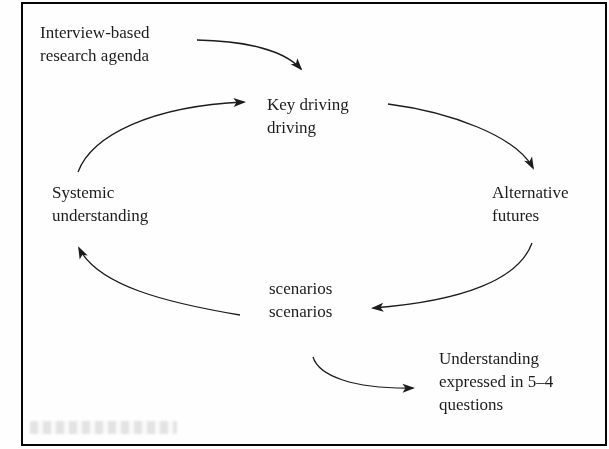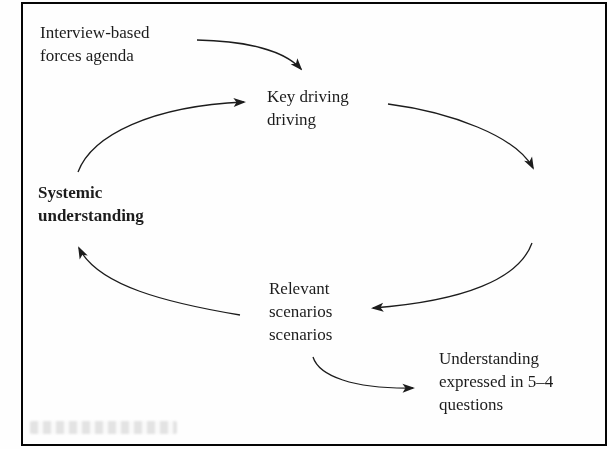--- a/index.html
+++ b/index.html
@@ -38,23 +38,23 @@
     stroke-width: 1.3px;
   }
   .node {
     position: absolute;
     font-size: 17px;
     line-height: 23px;
     white-space: nowrap;
   }
   .node span { display: block; }
   .node-interview     { left: 40px;  top: 21px;  }
-  .node-key           { left: 267px; top: 85px;  }
+  .node-key           { left: 267px; top: 93px;  }
   .node-alternative   { left: 492px; top: 181px; }
-  .node-systemic      { left: 38px;  top: 181px; font-weight: bold; }
+  .node-systemic      { left: 52px;  top: 181px; }
   .node-relevant      { left: 269px; top: 277px; }
   .node-understanding { left: 439px; top: 347px; }
   .ghost-artifact {
     position: absolute;
     left: 30px;
     top: 421px;
     width: 147px;
     height: 13px;
     background: repeating-linear-gradient(
       90deg,
@@ -81,38 +81,39 @@
     <path class="edge" d="M 197,40 C 245,41 284,50 301,69" marker-end="url(#ah)"></path>
     <path class="edge" d="M 78,172 C 92,135 152,106 244,102" marker-end="url(#ah)"></path>
     <path class="edge" d="M 388,104 C 450,112 516,136 533,168" marker-end="url(#ah)"></path>
     <path class="edge" d="M 532,243 C 519,279 464,301 373,308" marker-end="url(#ah)"></path>
     <path class="edge" d="M 240,315 C 168,303 98,286 79,248" marker-end="url(#ah)"></path>
     <path class="edge" d="M 313,357 C 319,376 353,389 413,388" marker-end="url(#ah)"></path>
   </svg>
 
   <div class="node node-interview">
     <span>Interview-based</span>
-    <span>forces agenda</span>
+    <span>research agenda</span>
   </div>
 
   <div class="node node-key">
     <span>Key driving</span>
     <span>driving</span>
   </div>
 
   <div class="node node-alternative">
+    <span>Alternative</span>
+    <span>futures</span>
   </div>
 
   <div class="node node-systemic">
     <span>Systemic</span>
     <span>understanding</span>
   </div>
 
   <div class="node node-relevant">
-    <span>Relevant</span>
     <span>scenarios</span>
     <span>scenarios</span>
   </div>
 
   <div class="node node-understanding">
     <span>Understanding</span>
     <span>expressed in 5–4</span>
     <span>questions</span>
   </div>
 

